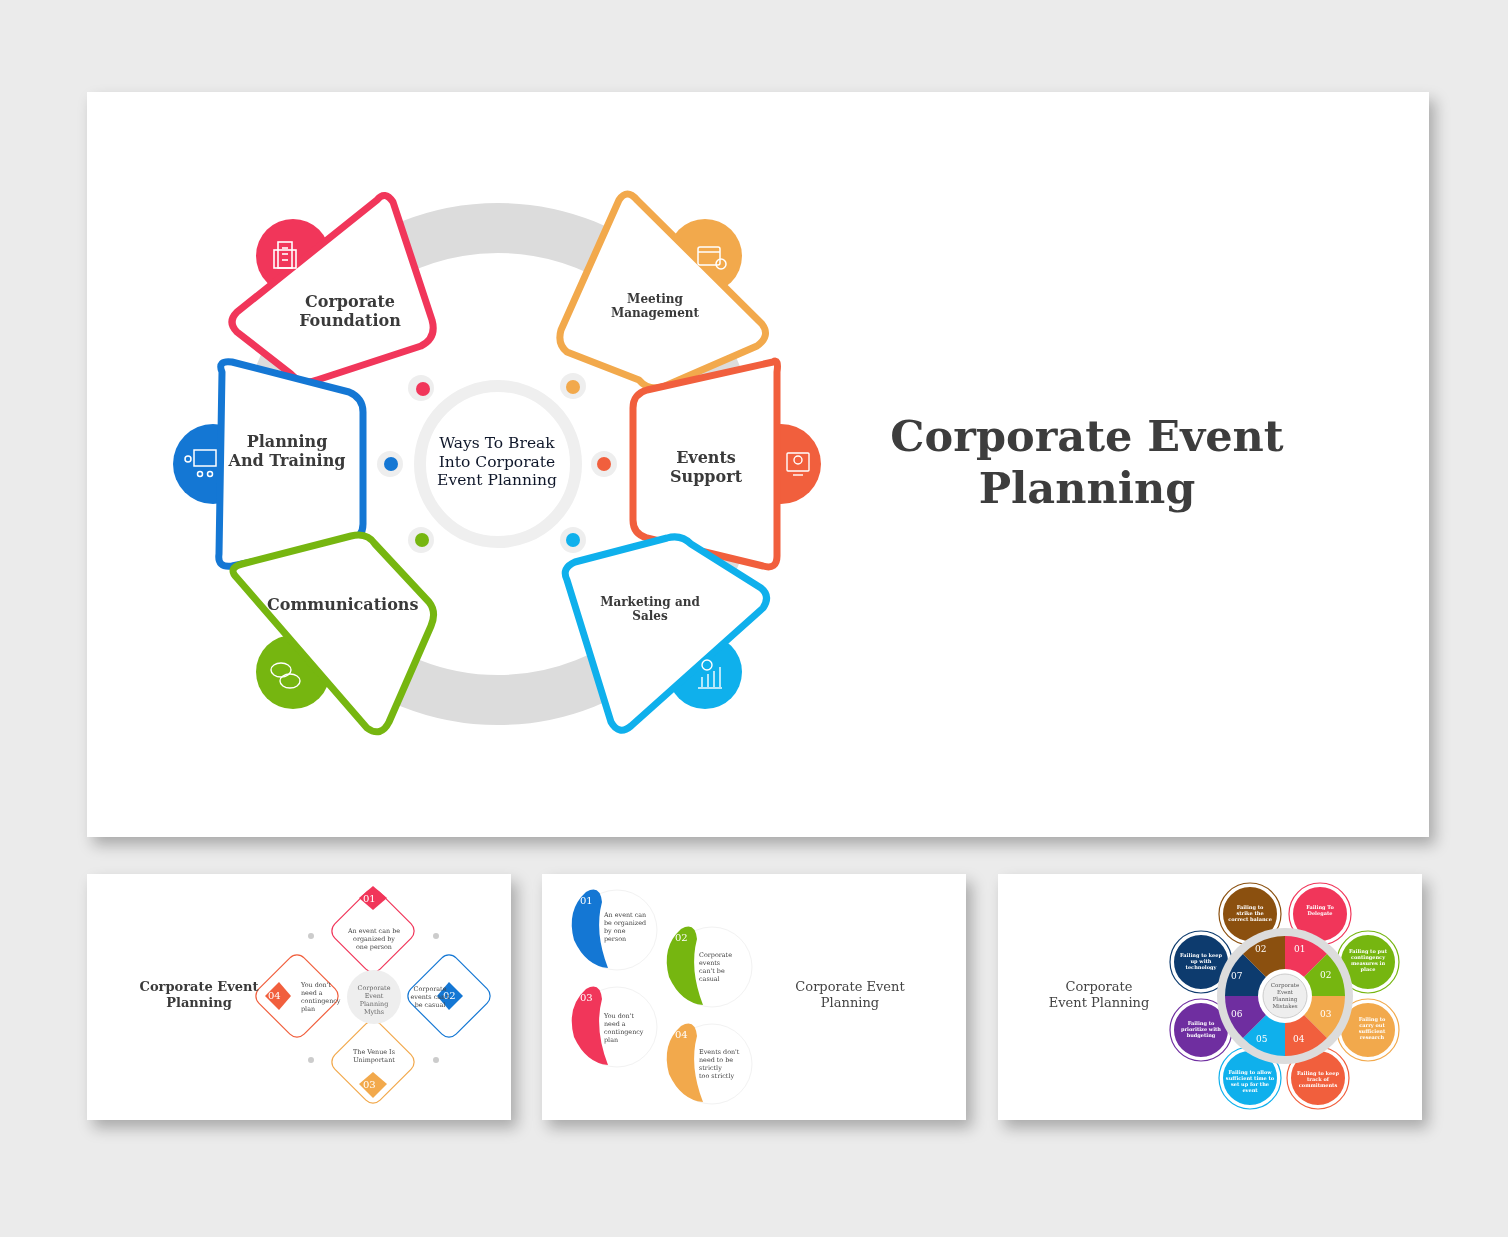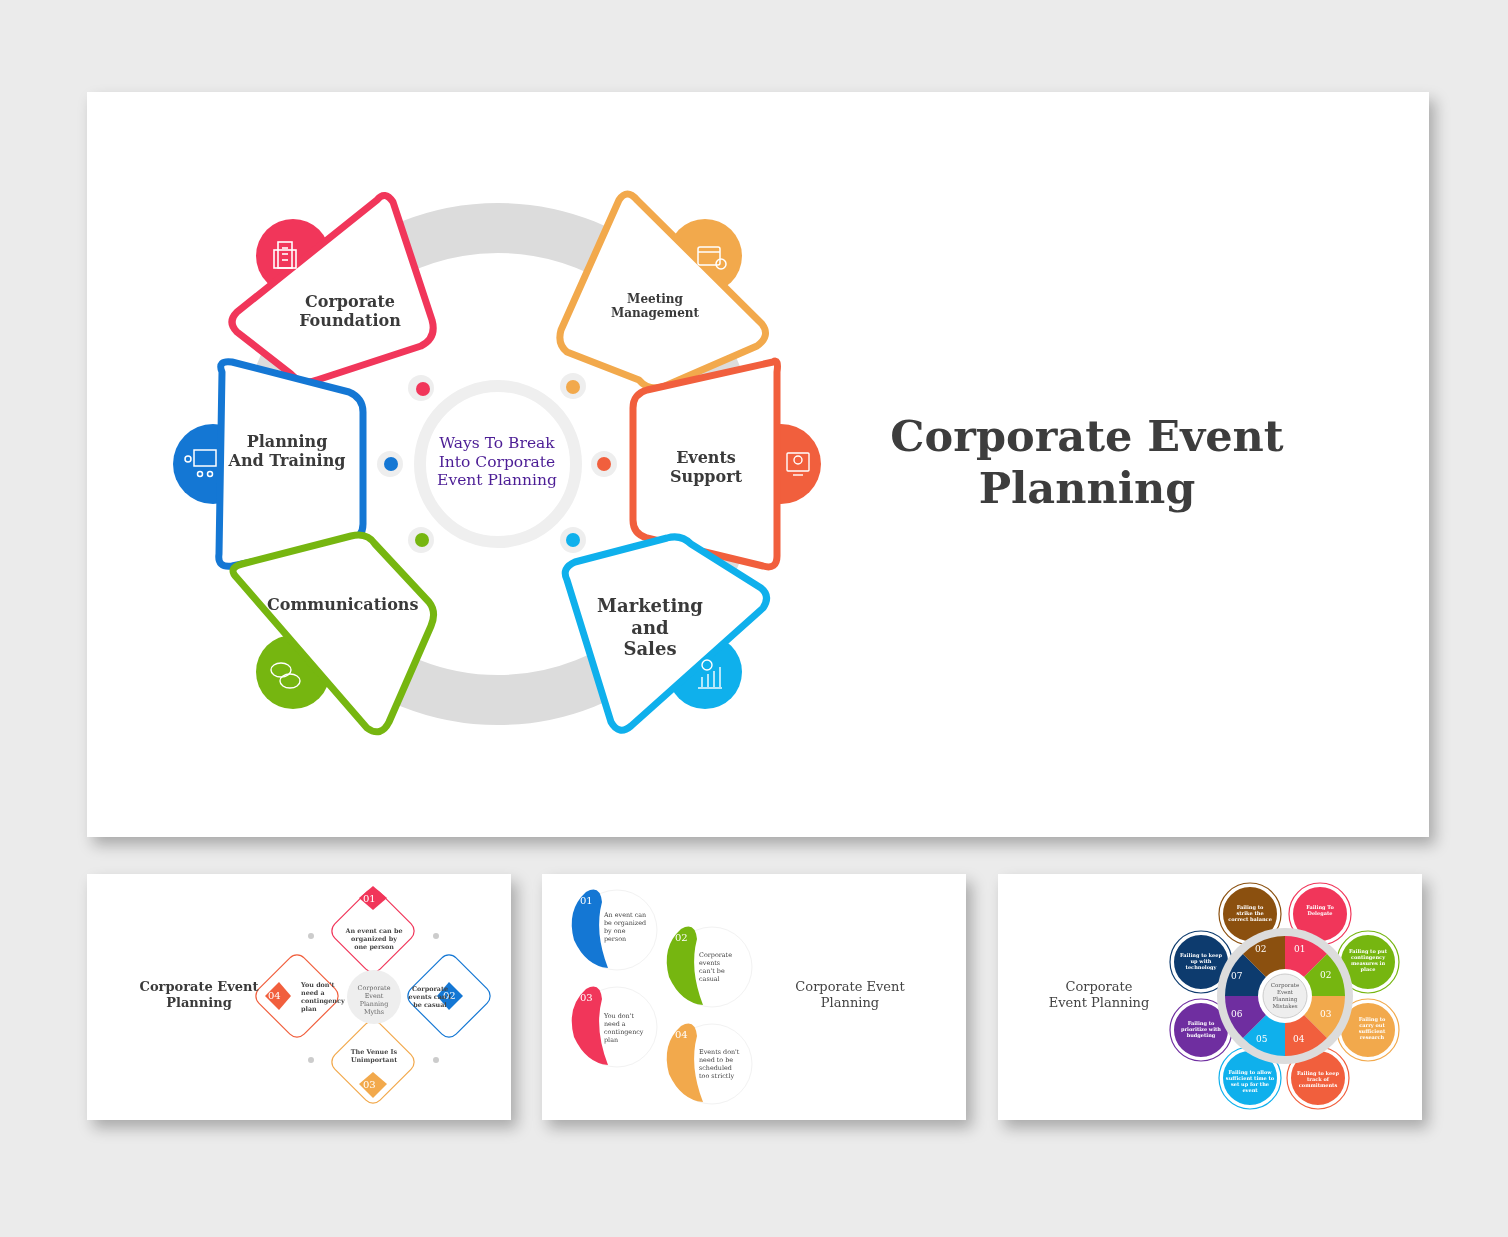--- a/index.html
+++ b/index.html
@@ -5,23 +5,23 @@
   *{box-sizing:border-box;margin:0;padding:0}
   html,body{width:1508px;height:1237px;background:#ebebeb;overflow:hidden;font-family:"DejaVu Serif",serif;}
   .slide{position:absolute;background:#fff;box-shadow:6px 8px 14px rgba(0,0,0,0.28);}
   #main{left:87px;top:92px;width:1342px;height:745px;}
   #t1{left:87px;top:874px;width:424px;height:246px;}
   #t2{left:542px;top:874px;width:424px;height:246px;}
   #t3{left:998px;top:874px;width:424px;height:246px;}
   svg{position:absolute;left:0;top:0}
   .lbl{position:absolute;text-align:center;color:#3a3a3a;font-weight:bold;line-height:1.2;font-family:"DejaVu Serif",serif;}
   .title-big{position:absolute;left:790px;top:318px;width:420px;text-align:center;font-size:43px;font-weight:bold;color:#3d3d3d;line-height:1.22;font-family:"DejaVu Serif",serif;}
-  .center-text{position:absolute;left:340px;top:342px;width:140px;text-align:center;font-size:15.5px;color:#4c1d95;line-height:1.2;}
+  .center-text{position:absolute;left:340px;top:342px;width:140px;text-align:center;font-size:15.5px;color:#0f172a;line-height:1.2;}
   .sm{position:absolute;text-align:center;color:#3a3a3a;font-weight:bold;line-height:1.2;}
-  .tiny{position:absolute;font-size:6.4px;line-height:1.25;color:#444;font-weight:bold;text-align:center;}
+  .tiny{position:absolute;font-size:6.4px;line-height:1.25;color:#444;font-weight:normal;text-align:center;}
   .wtiny{position:absolute;font-size:5px;line-height:1.2;color:#fff;font-weight:bold;text-align:center;}
   .num{position:absolute;color:#fff;font-size:10px;text-align:left;}
 </style>
 </head>
 <body>
 
 <div class="slide" id="main">
   <svg width="1342" height="745" viewBox="0 0 1342 745">
 
     <circle cx="411" cy="372" r="236" fill="none" stroke="#dcdcdc" stroke-width="50"></circle>
@@ -127,21 +127,21 @@
     <div>Planning</div>
     <div>And Training</div>
   </div>
   <div class="lbl" style="left:560px;top:356px;width:118px;font-size:16px">
     <div>Events</div>
     <div>Support</div>
   </div>
   <div class="lbl" style="left:180px;top:503px;width:150px;font-size:16px">
     <div>Communications</div>
   </div>
-  <div class="lbl" style="left:490px;top:503px;width:146px;font-size:18px">
+  <div class="lbl" style="left:490px;top:503px;width:146px;font-size:12px">
     <div>Marketing and</div>
     <div>Sales</div>
   </div>
 
   <div class="title-big">
     <div>Corporate Event</div>
     <div>Planning</div>
   </div>
 </div>
 
@@ -232,21 +232,21 @@
   </div>
   <div class="tiny" style="left:62px;top:138px;width:52px;text-align:left;font-weight:normal">
     <div>You don't</div>
       <div>need a</div>
       <div>contingency</div>
       <div>plan</div>
   </div>
   <div class="tiny" style="left:157px;top:174px;width:52px;text-align:left;font-weight:normal">
     <div>Events don't</div>
       <div>need to be</div>
-      <div>scheduled</div>
+      <div>strictly</div>
       <div>too strictly</div>
   </div>
   <div class="sm" style="left:236px;top:105px;width:144px;font-size:13px;font-weight:normal;color:#444">
     <div>Corporate Event</div>
       <div>Planning</div>
   </div>
 </div>
 
 <div class="slide" id="t3">
   <svg width="424" height="246" viewBox="0 0 424 246">

